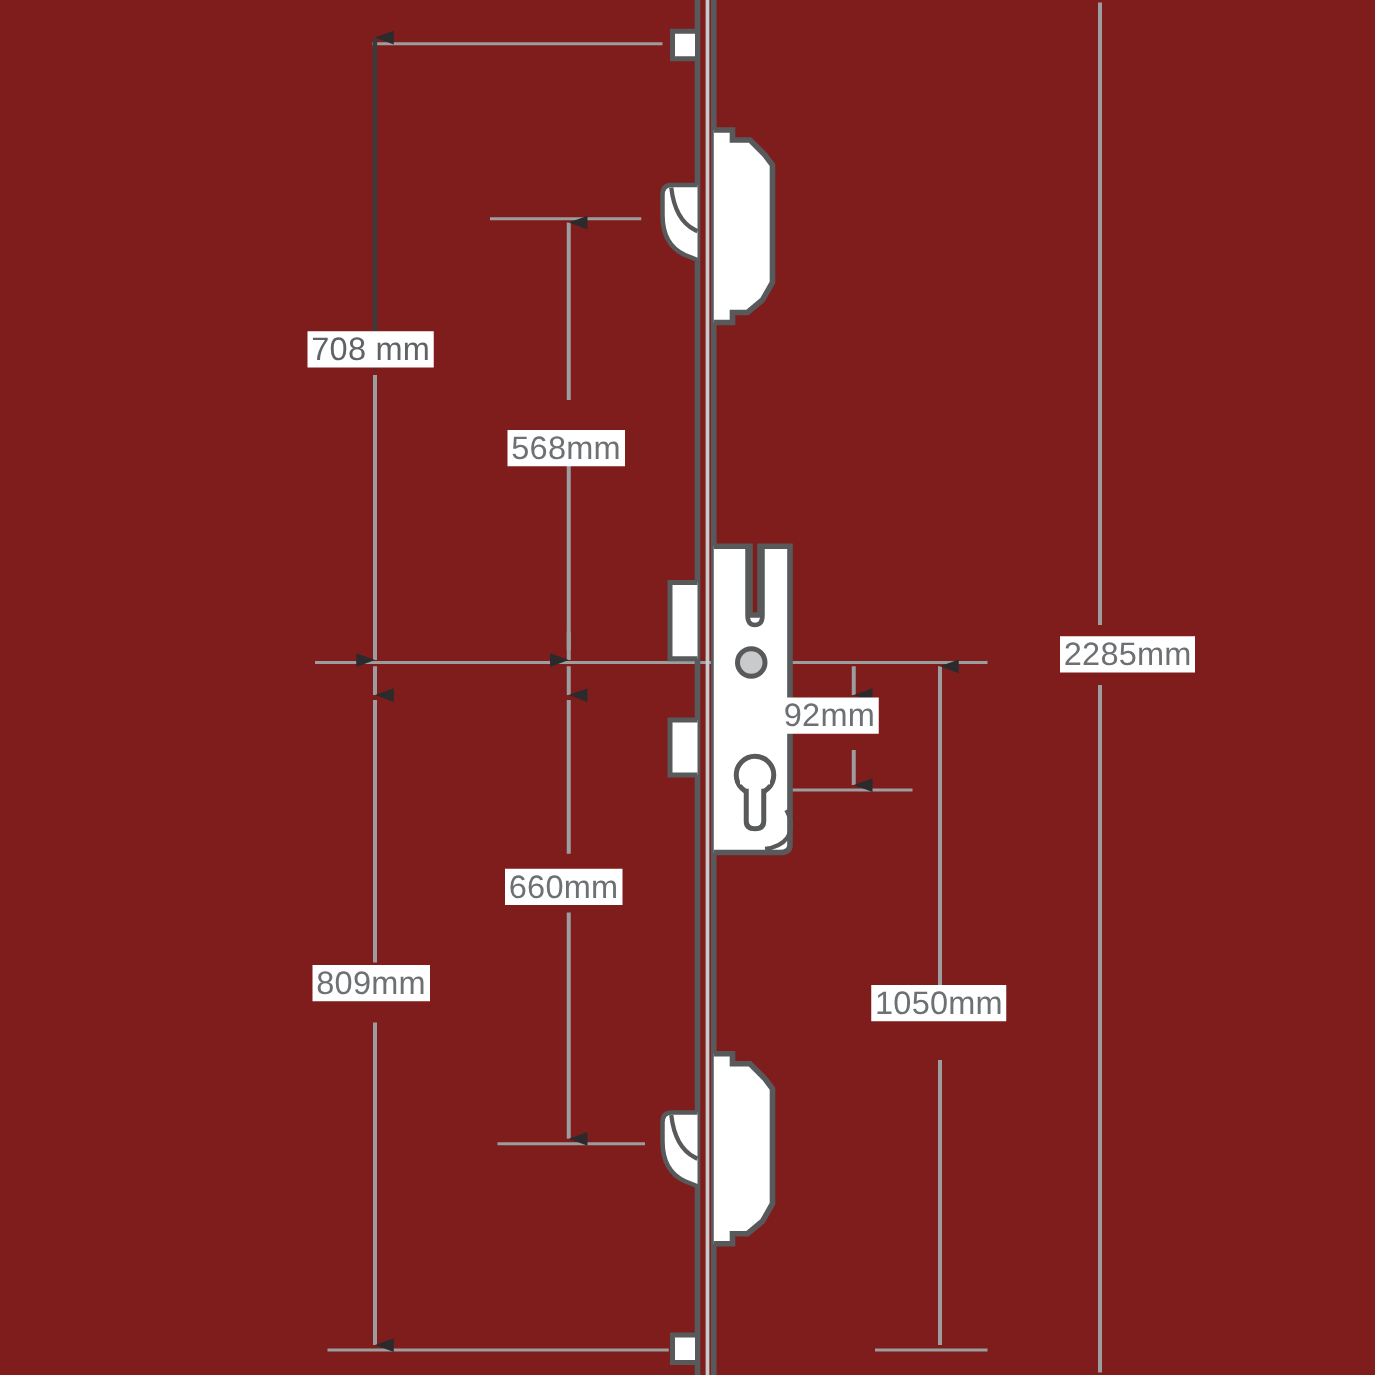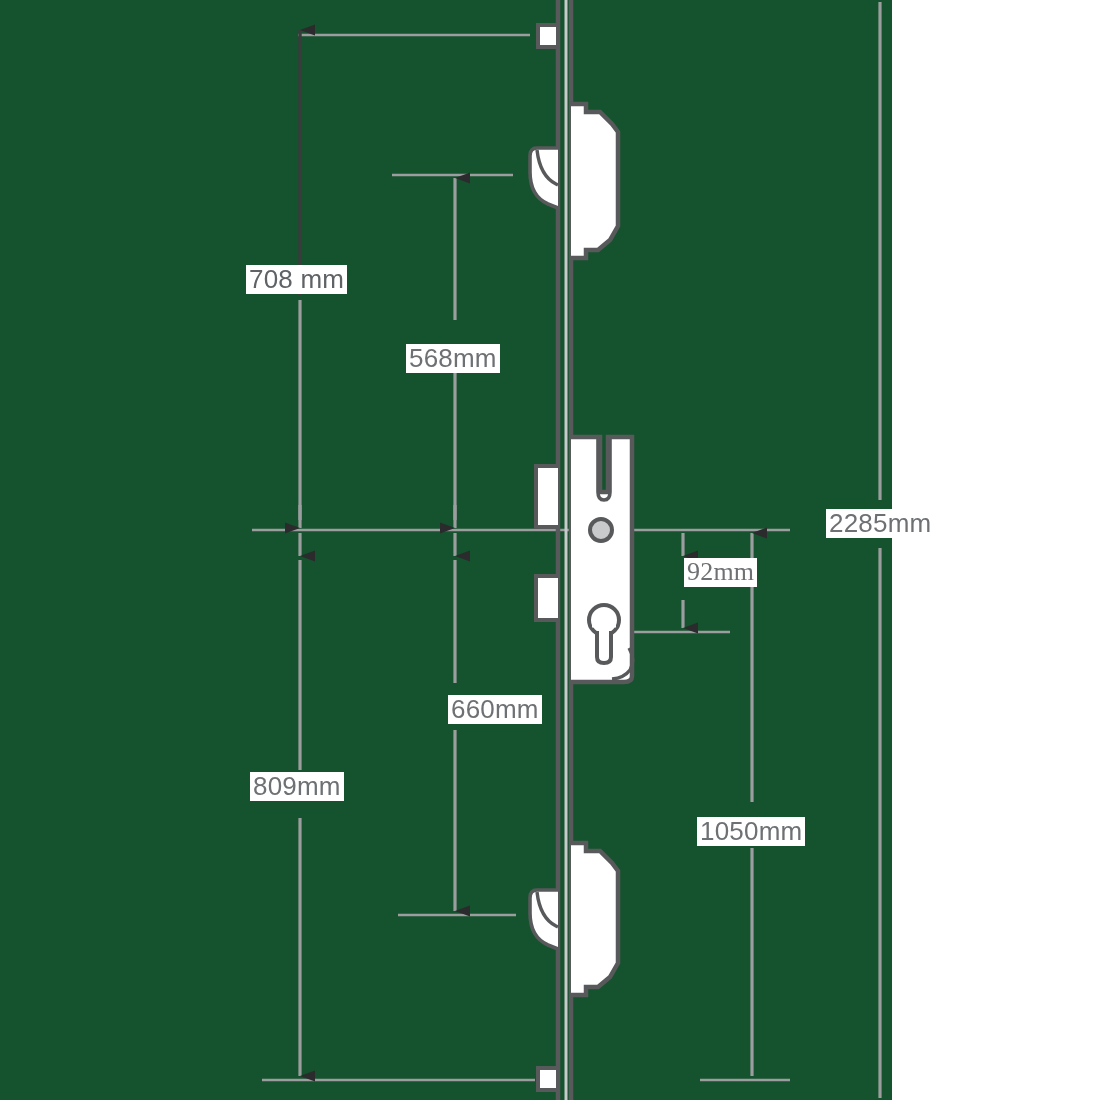--- a/index.html
+++ b/index.html
@@ -9,23 +9,23 @@
     background: #ffffff;
   }
   body {
     width: 1100px;
     height: 1100px;
     font-family: "Liberation Sans", sans-serif;
     overflow: hidden;
   }
   #drawing-root {
     position: relative;
-    width: 892px;
+    width: 1100px;
     height: 1100px;
-    background: #14532d;
+    background: #7f1d1d;
   }
   #drawing-svg {
     position: absolute;
     left: 0;
     top: 0;
     width: 1100px;
     height: 1100px;
   }
   .dim-label {
     position: absolute;
@@ -36,25 +36,25 @@
     letter-spacing: 0.2px;
     background: #ffffff;
     padding: 0 3px;
     line-height: 1.1;
   }
   .dim-label.dark {
     color: #5f6366;
   }
   #lbl-708  { left: 246px; top: 265px; }
   #lbl-568  { left: 406px; top: 344px; }
-  #lbl-660  { left: 404px; top: 695px; margin-left: 44px; }
+  #lbl-660  { left: 404px; top: 695px; }
   #lbl-809  { left: 250px; top: 772px; }
-  #lbl-92   { left: 684px; top: 558px; font-family: Liberation Serif, serif; }
-  #lbl-1050 { left: 697px; top: 817px; }
-  #lbl-2285 { left: 826px; top: 509px; }
+  #lbl-92   { left: 624px; top: 558px; }
+  #lbl-1050 { left: 697px; top: 788px; }
+  #lbl-2285 { left: 848px; top: 509px; }
 </style>
 </head>
 <body>
 
 <div id="drawing-root">
 
   <svg id="drawing-svg" viewBox="0 0 1100 1100">
     <defs>
       <marker id="ah-down" markerWidth="14" markerHeight="16" refX="7" refY="15" orient="auto" markerUnits="userSpaceOnUse">
         <path d="M 1.5 0 L 12.5 0 L 7 15 Z" fill="#2b2b2d"></path>

